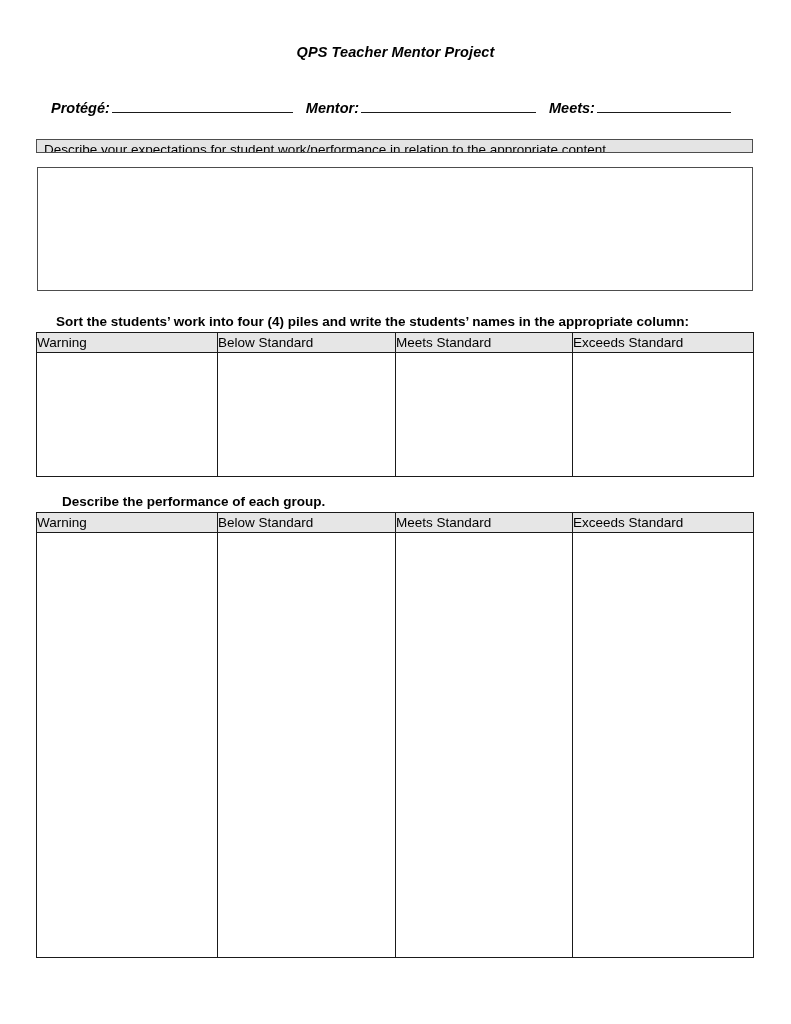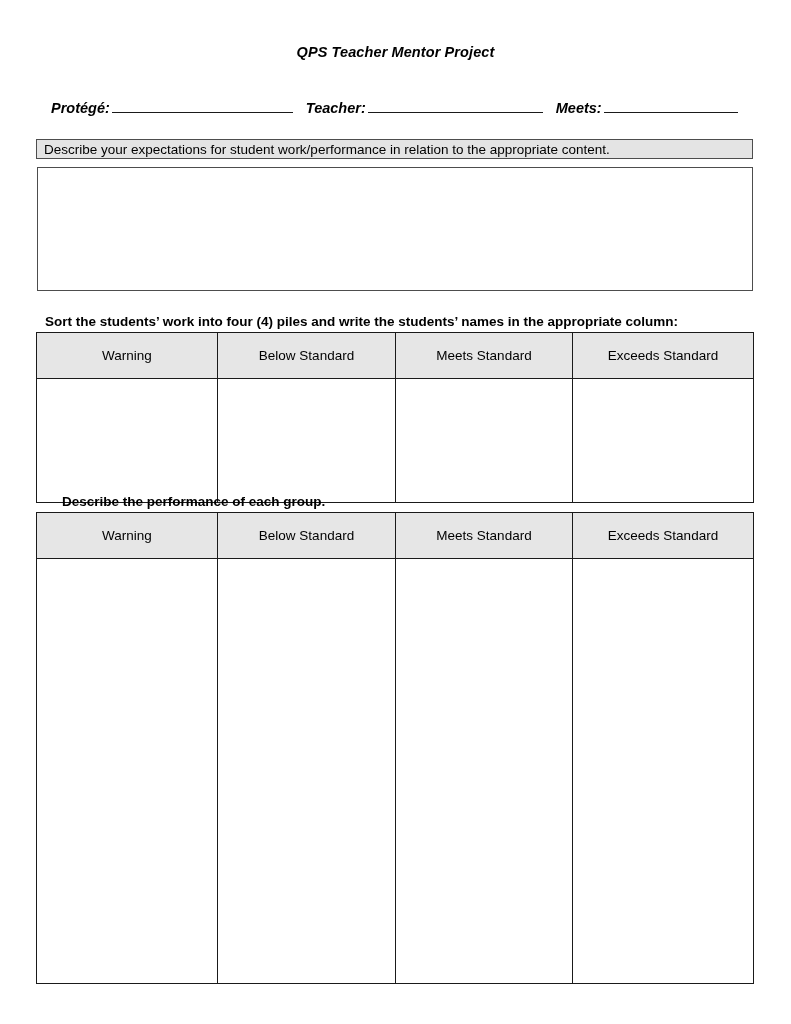--- a/index.html
+++ b/index.html
@@ -76,21 +76,21 @@
   .rule-date    { width: 134px; }
   .gap-a { display: inline-block; width: 13px; }
   .gap-b { display: inline-block; width: 13px; }
 
   
   .panel-expectations-head {
     position: absolute;
     left: 36px;
     top: 139px;
     width: 717px;
-    height: 20px;
+    height: 14px;
     box-sizing: border-box;
     background: #e4e4e4;
     border: 1.3px solid #4d4d4d;
     font-size: 13.5px;
     line-height: 20px;
     padding-left: 7px;
     white-space: nowrap;
     overflow: hidden;
   }
   .panel-expectations-body {
@@ -104,43 +104,43 @@
     border: 1.3px solid #4d4d4d;
   }
 
   
   .instruction {
     position: absolute;
     font-size: 13.5px;
     font-weight: bold;
     white-space: nowrap;
   }
-  .instruction-sort  { left: 45px; top: 314px; }
+  .instruction-sort  { left: 56px; top: 314px; }
   .instruction-descr { left: 62px; top: 494px; }
 
   
   .grid {
     position: absolute;
     left: 36px;
     border-collapse: collapse;
     table-layout: fixed;
     width: 717px;
     background: #ffffff;
   }
   .grid-sort { top: 332px; }
   .grid-describe { top: 512px; }
 
   .grid th {
     background: #e6e6e6;
     border: 1.3px solid #1a1a1a;
     font-size: 13.5px;
     font-weight: normal;
-    text-align: center;
+    text-align: left;
     height: 19px;
-    padding: 13px;
+    padding: 0;
     line-height: 18px;
     margin-top: 21px;
   }
   .grid td {
     border: 1.3px solid #1a1a1a;
     padding: 0;
     vertical-align: top;
     background: #ffffff;
   }
   .grid col.c1 { width: 181px; }
@@ -154,21 +154,21 @@
 </head>
 <body>
 
 <div class="page">
 
   <div class="title-block">
     <span class="title-main">QPS Teacher Mentor Project</span>
   </div>
 
   <div class="fields-row">
-    <span class="field-label">Protégé:</span><span class="field-rule rule-protege"></span><span class="gap-a"></span><span class="field-label">Teacher:</span><span class="field-rule rule-mentor"></span><span class="gap-b"></span><span class="field-label">Meets:</span><span class="field-rule rule-date"></span>
+    <span class="field-label">Protégé:</span><span class="field-rule rule-protege"></span><span class="gap-a"></span><span class="field-label">Mentor:</span><span class="field-rule rule-mentor"></span><span class="gap-b"></span><span class="field-label">Meets:</span><span class="field-rule rule-date"></span>
   </div>
 
   <div class="panel-expectations-head">Describe your expectations for student work/performance in relation to the appropriate content.</div>
   <div class="panel-expectations-body"></div>
 
   <div class="instruction instruction-sort">Sort the students’ work into four (4) piles and write the students’ names in the appropriate column:</div>
 
   <table class="grid grid-sort">
     <colgroup>
       <col class="c1">

